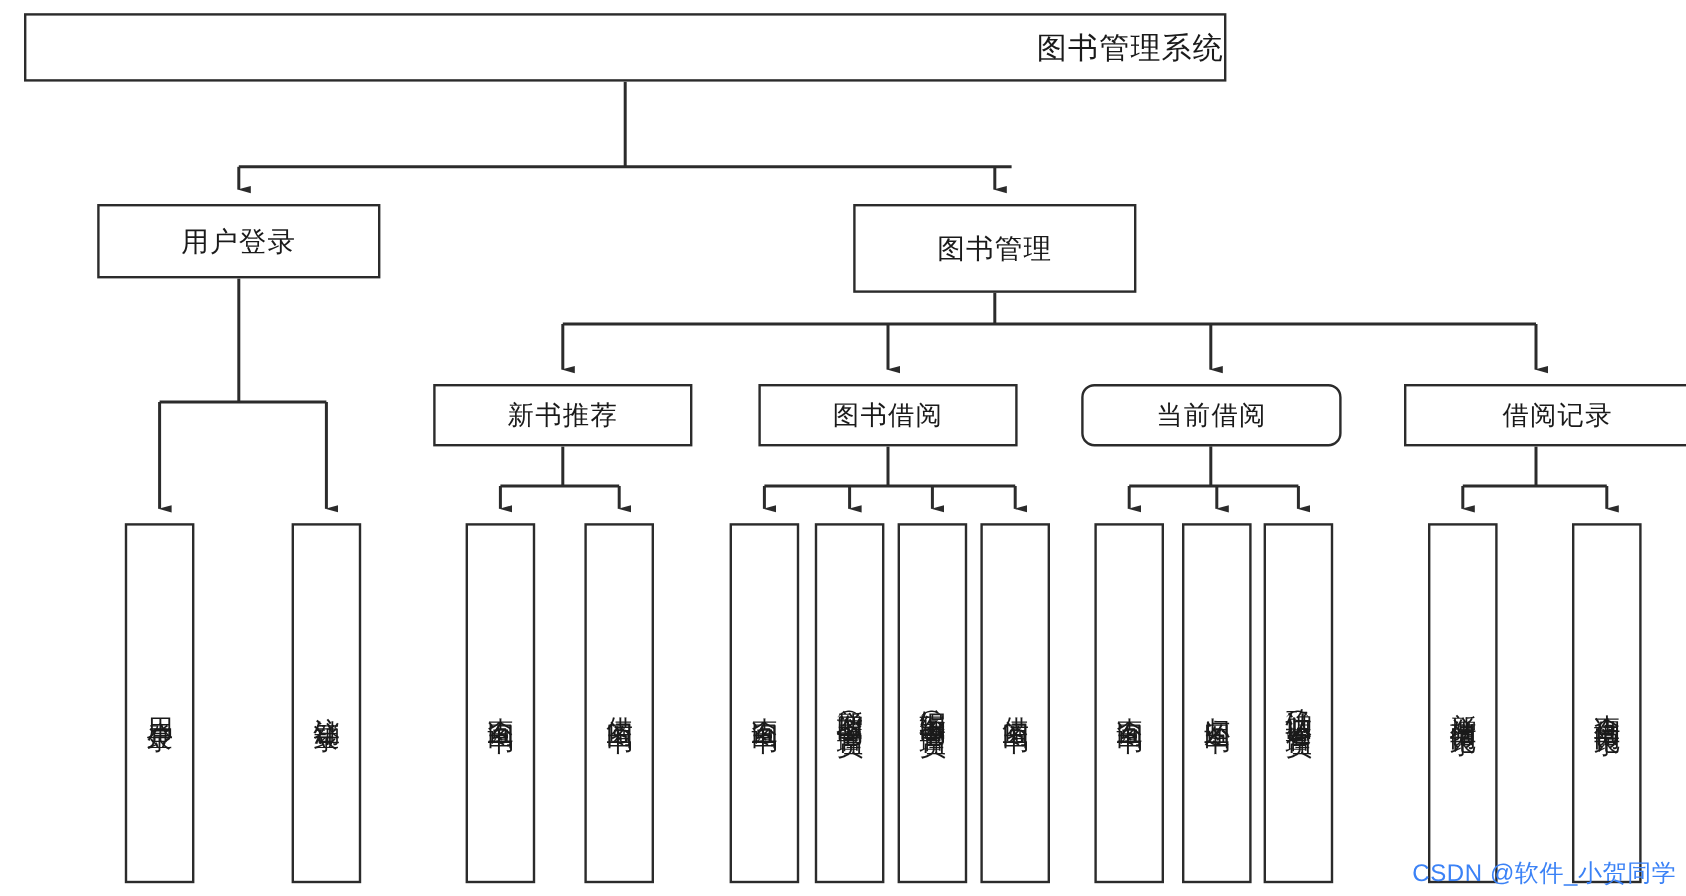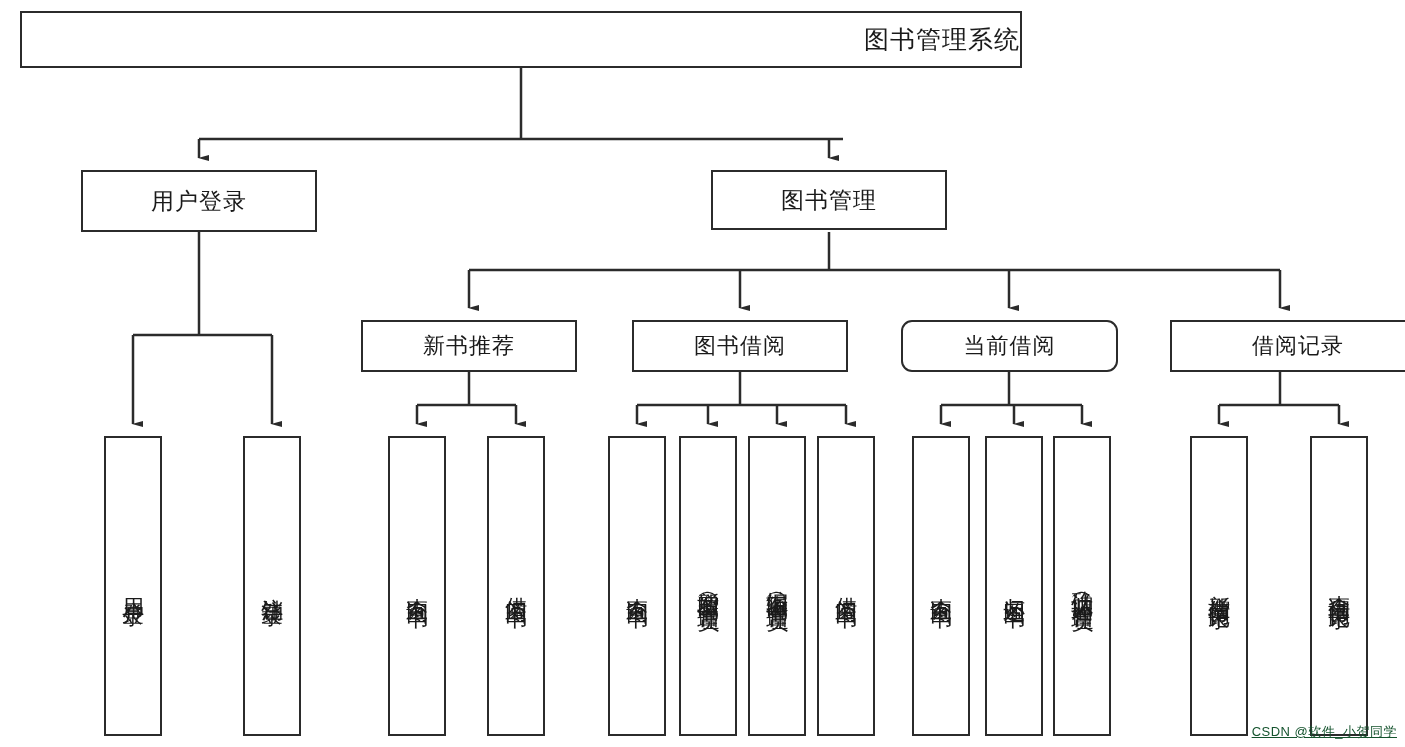--- a/index.html
+++ b/index.html
@@ -59,26 +59,25 @@
     text-orientation: upright;
     line-height: 1.12;
     letter-spacing: 3px;
     white-space: nowrap;
     display: block;
   }
   .watermark {
     position: absolute;
     right: 8px;
     bottom: 6px;
-    font-size: 13px;
-    color: #14532d;
+    font-size: 20px;
+    color: #3b82f6;
     letter-spacing: 0.5px;
     white-space: nowrap;
     z-index: 5;
-    text-decoration: underline;
   }
 </style>
 </head>
 <body>
 
 <div id="canvas">
 
   <svg class="wires" viewBox="0 0 1405 747" xmlns="http://www.w3.org/2000/svg">
     <defs>
       <marker id="arrow" markerWidth="10" markerHeight="12" refX="3" refY="10" orient="auto" markerUnits="userSpaceOnUse">
@@ -129,21 +128,21 @@
     </g>
   </svg>
 
   <div class="node node-root" id="root-node" style="left: 20px; top: 11px; width: 1002px; height: 57px; justify-content: flex-end;">
     <span>图书管理系统</span>
   </div>
 
   <div class="node node-l2" id="l2-0" style="left: 81px; top: 170px; width: 236px; height: 62px;">
     <span>用户登录</span>
   </div>
-  <div class="node node-l2" id="l2-1" style="left: 711px; top: 170px; width: 236px; height: 60px;">
+  <div class="node node-l2" id="l2-1" style="left: 711px; top: 170px; width: 236px; height: 74px;">
     <span>图书管理</span>
   </div>
 
   <div class="node node-l3" id="l3-0" style="left: 361px; top: 320px; width: 216px; height: 52px;">
     <span>新书推荐</span>
   </div>
   <div class="node node-l3" id="l3-1" style="left: 632px; top: 320px; width: 216px; height: 52px;">
     <span>图书借阅</span>
   </div>
   <div class="node node-l3" id="l3-2" style="left: 901px; top: 320px; width: 217px; height: 52px; border-radius: 11px;">

